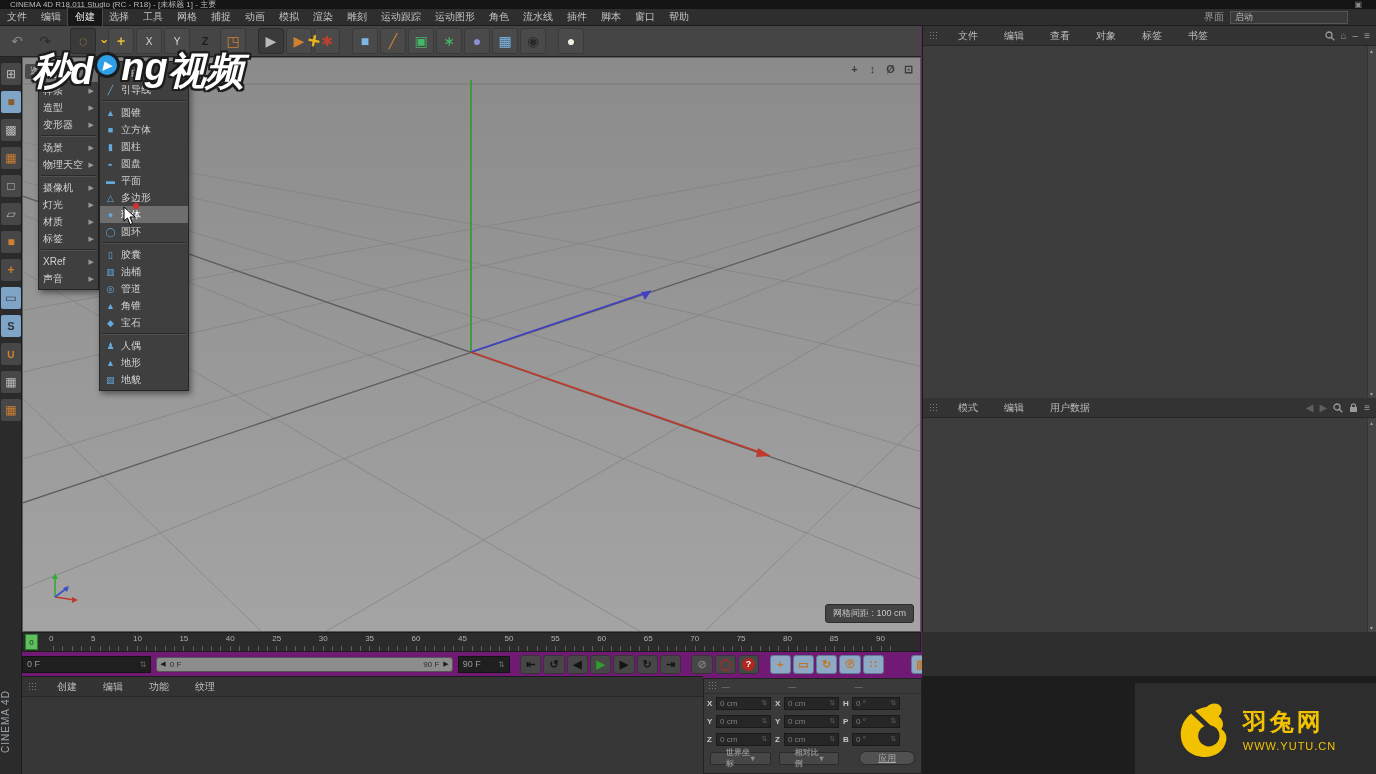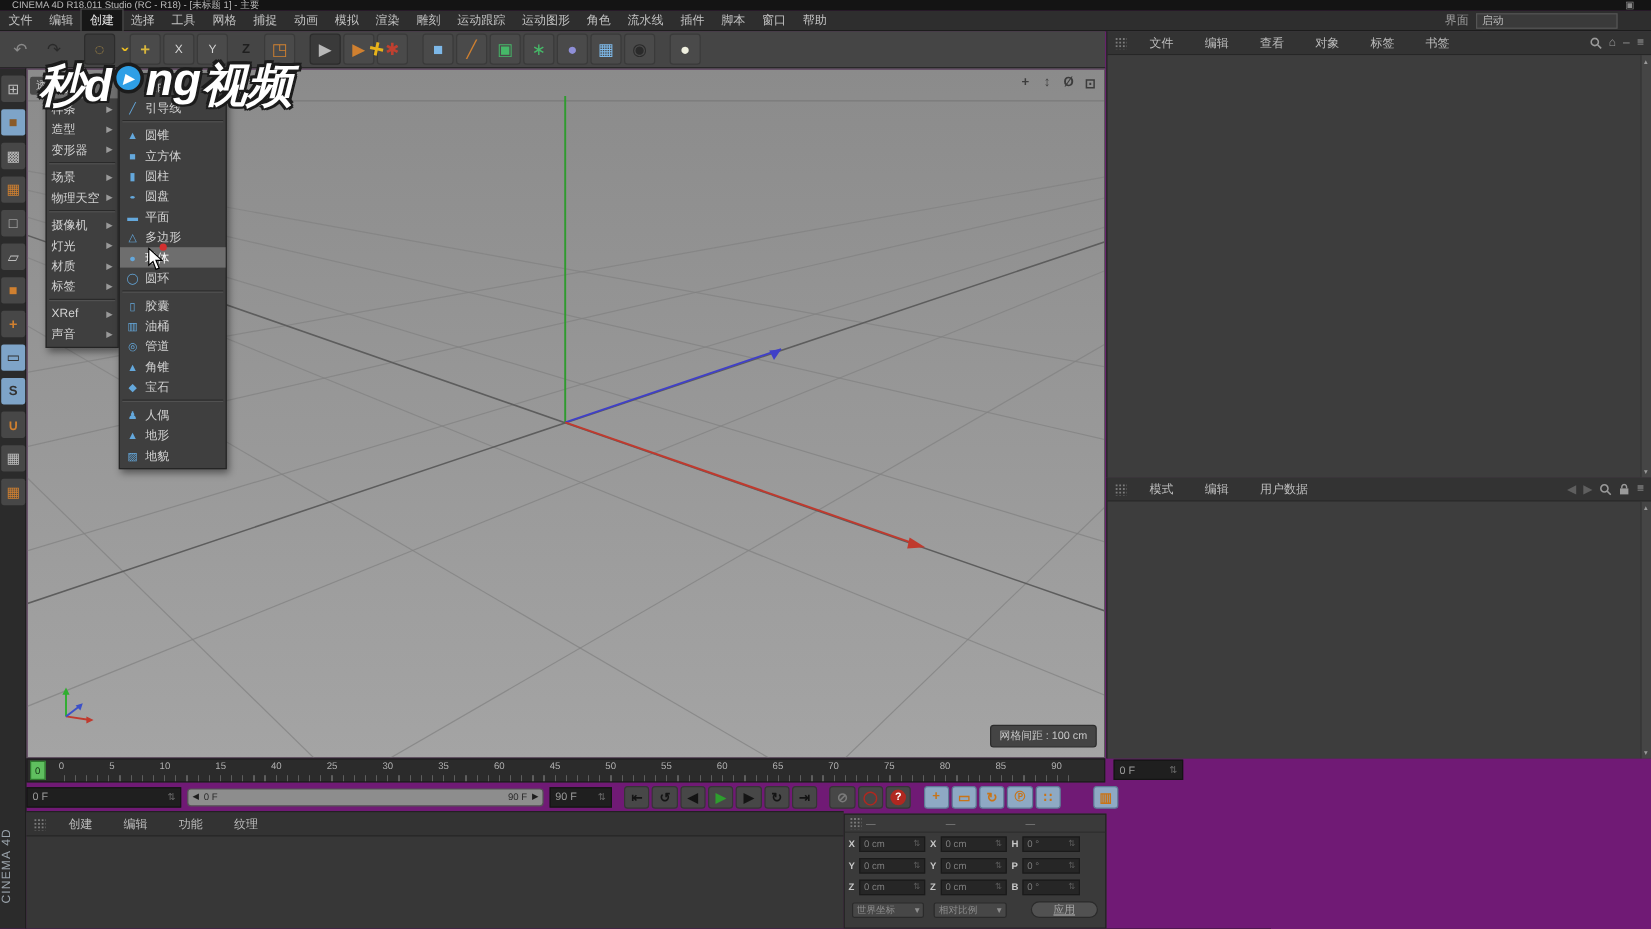--- a/index.html
+++ b/index.html
@@ -94,21 +94,21 @@
   
   #mat-panel { position:absolute; left:22px; top:676px; width:681px; height:98px; background:#373737; border-top:1px solid #1c1c1c; }
   #coord-panel { position:absolute; left:703px; top:678px; width:219px; height:96px; background:#3a3a3a; border:1px solid #222; font-size:8px; }
   #coord-head { height:15px; display:flex; align-items:center; gap:4px; padding:0 4px; color:#8a8a8a; border-bottom:1px solid #2e2e2e; }
   #coord-head .dash { width:64px; color:#8a8a8a; }
   .crow { display:flex; align-items:center; height:18px; padding:0 3px; }
   .crow .axl { width:9px; color:#c8c8c8; font-weight:bold; font-size:8px; }
   .crow .cf { width:55px; height:13px; margin-right:4px; background:#262626; border:1px solid #1a1a1a; color:#7e7e7e; font-size:8px; display:flex; align-items:center; padding:0 3px; }
   .crow .cf .stp { margin-left:auto; color:#5c5c5c; font-size:7px; }
   #coord-foot { display:flex; align-items:center; gap:8px; padding:3px 6px; }
-  .cdd { width:62px; height:13px; background:#474747; border:1px solid #2a2a2a; color:#8e8e8e; font-size:8px; display:flex; align-items:center; justify-content:space-between; padding:0 3px; border-radius:2px; }
+  .cdd { width:62px; height:13px; background:#474747; border:1px solid #2a2a2a; color:#8e8e8e; font-size:8px; display:flex; align-items:center; justify-content:space-between; padding:0 15px; border-radius:2px;font-weight:bold; }
   #apply-btn { width:58px; height:14px; margin-left:12px; background:#515151; border:1px solid #2a2a2a; border-radius:7px; color:#a8a8a8; font-size:9px; display:flex; align-items:center; justify-content:center;text-decoration:underline; }
 
   #bottom-dark { position:absolute; left:922px; top:632px; width:454px; height:142px; background:#2e2e2e; }
   #bottom-dark .lower { position:absolute; left:0; top:44px; width:454px; height:98px; background:#1d1d1d; }
   #yutu { position:absolute; left:213px; top:51px; width:241px; height:91px; background:#2d2d2d; display:flex; align-items:center; justify-content:center; gap:10px; }
   #yutu .txt .nm { color:#f2c200; font-size:24px; font-weight:bold; letter-spacing:3px; }
   #yutu .txt .url { color:#f2c200; font-size:11px; letter-spacing:1px; margin-top:2px; }
 
   
   #wm { position:absolute; left:32px; top:46px; z-index:60; display:flex; font-weight:bold; font-style:italic; font-size:38px; color:#fff; text-shadow:-2px 0 #1c1c1c, 2px 0 #1c1c1c, 0 -2px #1c1c1c, 0 2px #1c1c1c, -2px -2px #1c1c1c, 2px 2px #1c1c1c, -2px 2px #1c1c1c, 2px -2px #1c1c1c; pointer-events:none; }
@@ -590,20 +590,34 @@
           <span>▾</span>
         </div>
       <div class="cdd">
           <span>相对比例</span>
           <span>▾</span>
         </div>
       <div id="apply-btn">应用</div>
     </div>
   </div>
 
+  <div id="bottom-dark">
+    <div class="lower"></div>
+    <div id="yutu">
+      <svg width="58" height="62" viewBox="0 0 60 64">
+        <path fill="#f2c200" d="M33 9 C38 4 46 5 48 10 C49 13 48 16 45 19 C50 22 51 28 48 32 C52 35 54 39 53 44 C51 55 42 61 31 61 C17 61 6 52 6 38 C6 24 16 12 33 9 Z"></path>
+        <circle cx="35" cy="39" r="11" fill="#2d2d2d"></circle>
+        <path d="M18 14 L36 31" stroke="#2d2d2d" stroke-width="5" stroke-linecap="round"></path>
+      </svg>
+      <div class="txt">
+        <div class="nm">羽兔网</div>
+        <div class="url">WWW.YUTU.CN</div>
+      </div>
+    </div>
+  </div>
 
   <div id="wm">
     <span>秒d</span>
     <span class="oplay">▶<span class="accent">ˇ</span></span>
     <span>ng</span>
     <span>视频</span>
     <span class="spark">+</span>
   </div>
 
 </div>

